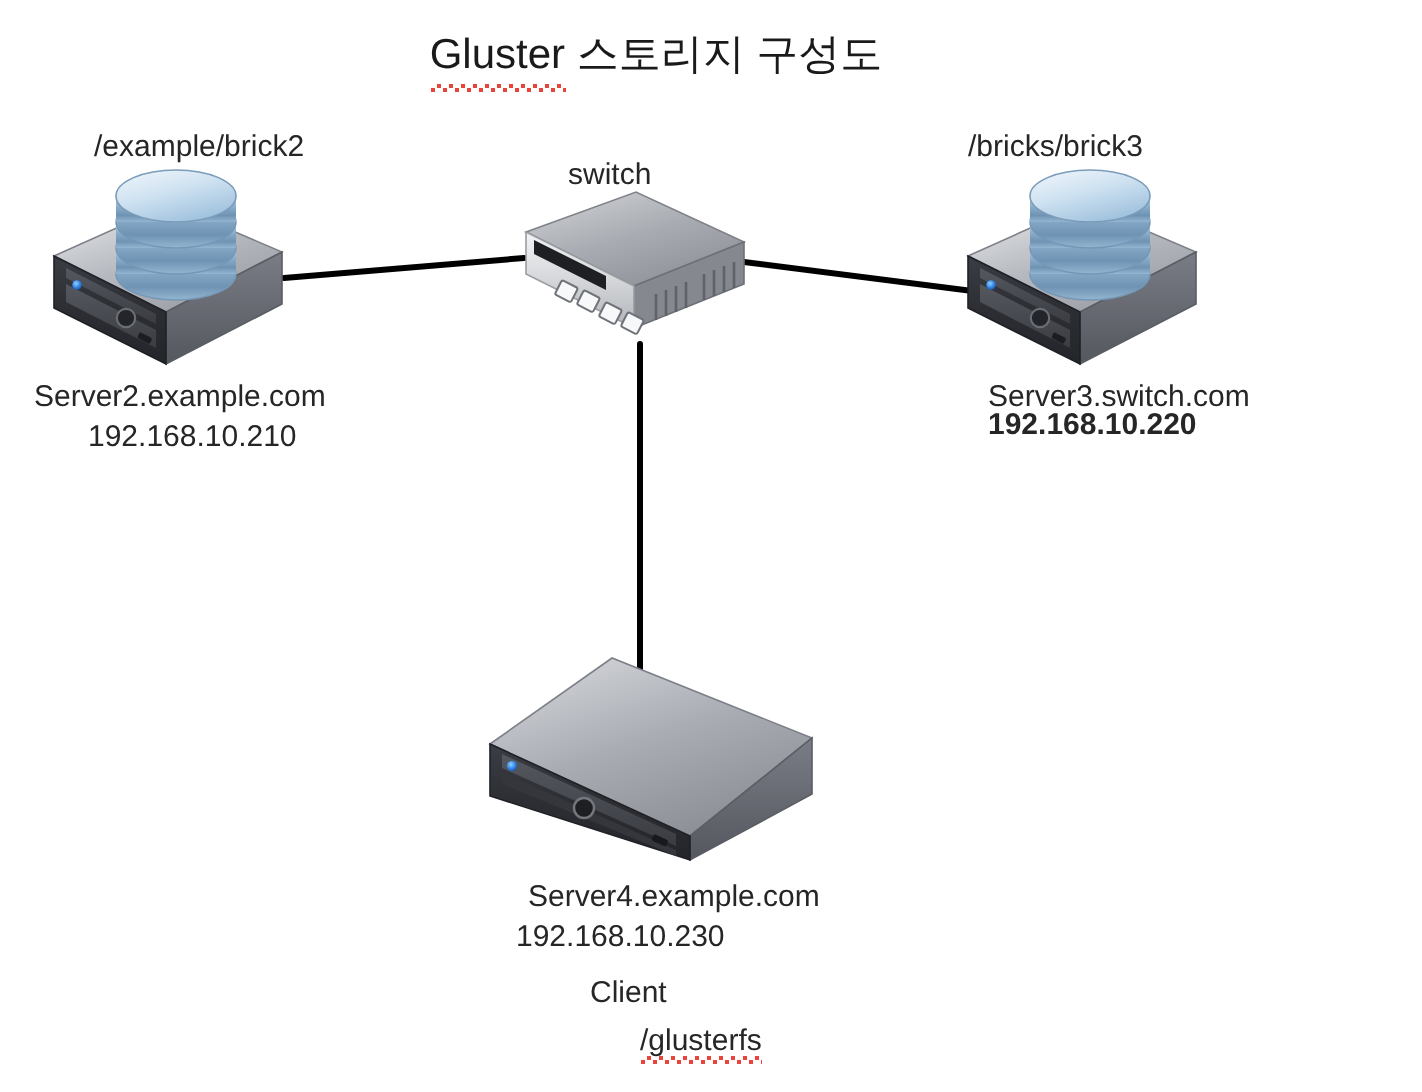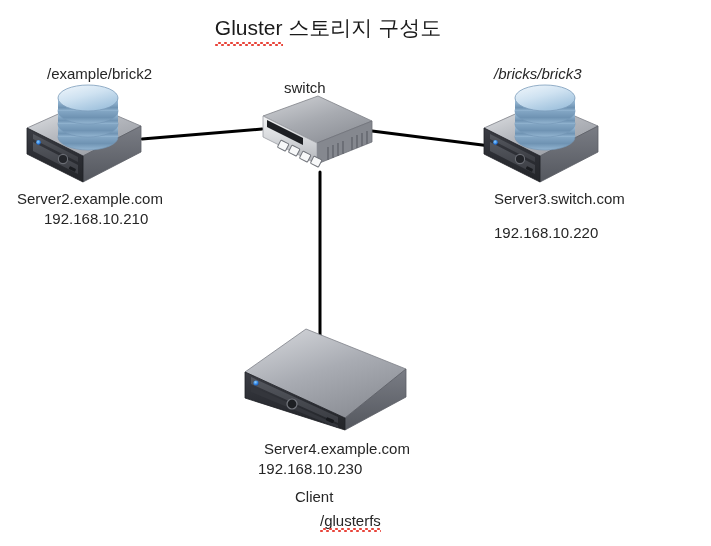--- a/index.html
+++ b/index.html
@@ -63,23 +63,23 @@
       radial-gradient(circle at 4.5px 1px, #e8443a 1.1px, transparent 1.2px);
     background-size: 6px 4px;
     background-repeat: repeat-x;
   }
   .lbl.small-spell .spell::after {
     bottom: -1px;
   }
   .label-left-brick  { left: 47px;  top: 64px; }
   .label-left-host   { left: 17px;  top: 189px; }
   .label-left-ip     { left: 17px;  top: 209px; margin-left: 27px; }
-  .label-right-brick { left: 494px; top: 64px; font-style: italic; }
+  .label-right-brick { left: 484px; top: 64px; }
   .label-right-host  { left: 494px; top: 189px; }
-  .label-right-ip    { left: 494px; top: 223px; }
+  .label-right-ip    { left: 494px; top: 203px; font-weight: bold; }
   .label-switch      { left: 284px; top: 78px; }
   .label-client-host { left: 264px; top: 439px; }
   .label-client-ip   { left: 258px; top: 459px; }
   .label-client-role { left: 295px; top: 487px; }
   .label-client-mnt  { left: 292px; top: 511px; margin-left: 28px; }
 </style>
 </head>
 <body>
 
 <svg id="canvas" viewBox="0 0 711 546">

